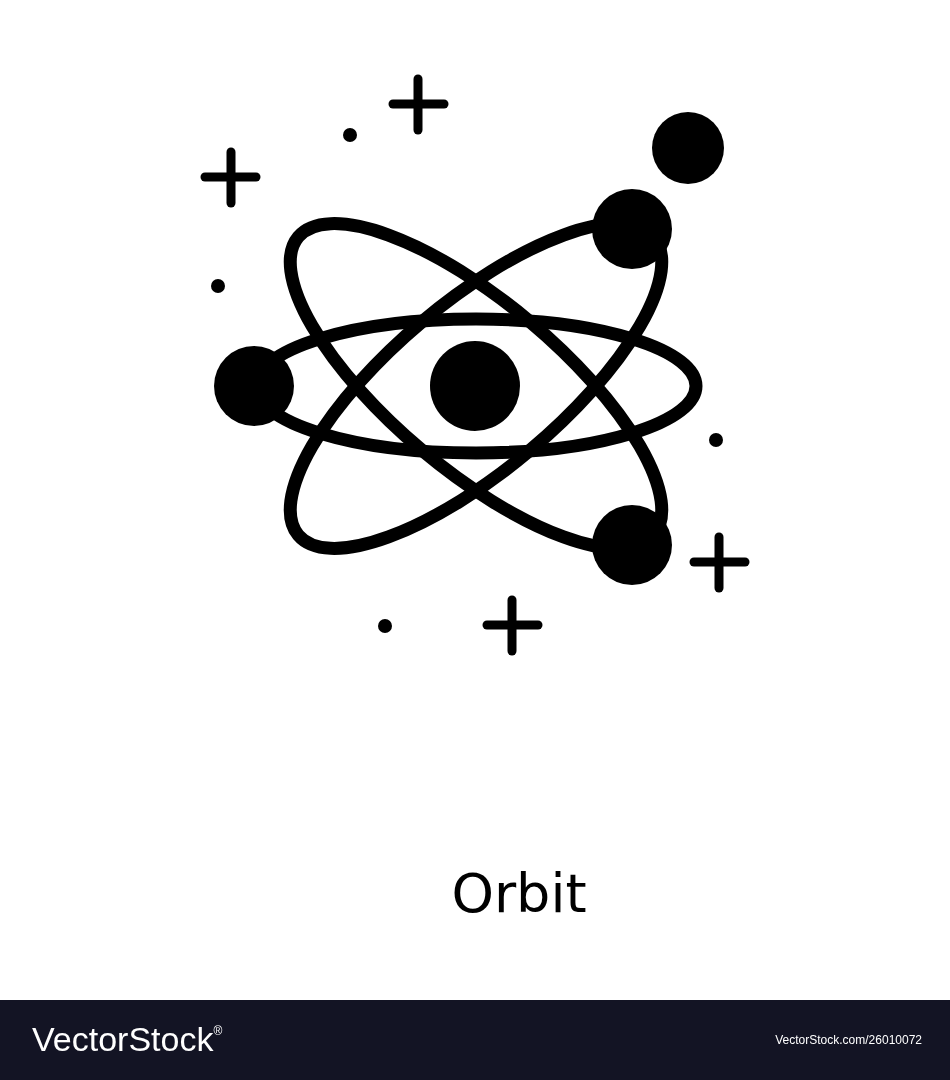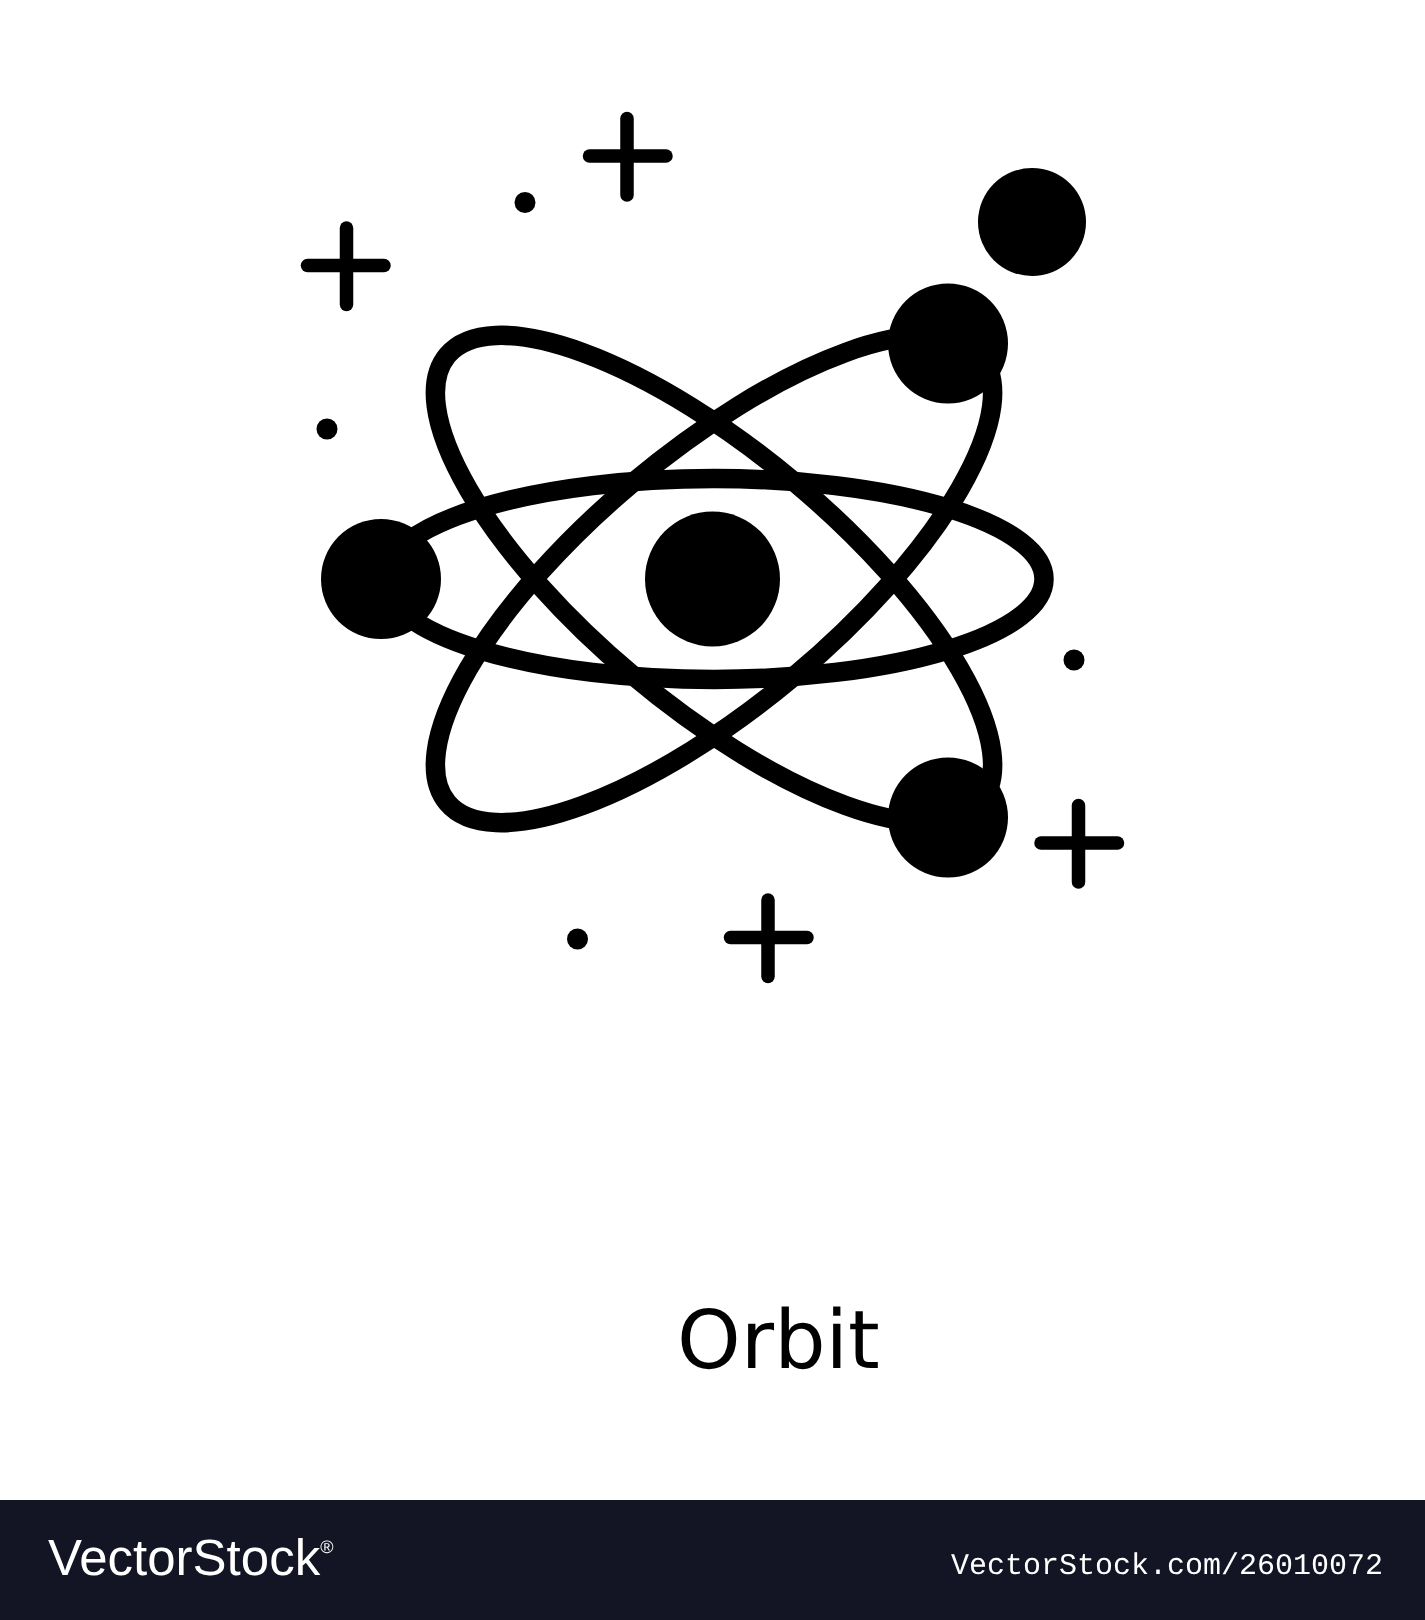--- a/index.html
+++ b/index.html
@@ -4,21 +4,21 @@
 <style>
   html, body { margin: 0; padding: 0; }
   body { width: 950px; height: 1080px; background: #ffffff; position: relative; overflow: hidden; font-family: "DejaVu Sans", sans-serif; }
   .art { position: absolute; left: 0; top: 0; width: 950px; height: 1000px; }
   .caption { position: absolute; left: 0; width: 950px; top: 862px; text-align: center; padding-left: 88px; box-sizing: border-box; font-family: "DejaVu Sans", sans-serif; font-size: 54px; color: #000; letter-spacing: 0px; }
   .footer { position: absolute; left: 0; top: 1000px; width: 950px; height: 80px; background: #131424; color: #fff; }
   .brand { position: absolute; left: 32px; top: 20px; font-family: "Liberation Sans", sans-serif; font-size: 34px; color: #fff; }
   .brand .light { font-weight: 300; }
   .brand .bold { font-weight: 400; }
   .brand sup { font-size: 12px; vertical-align: top; position: relative; top: 4px; }
-  .ref { position: absolute; right: 28px; top: 33px; font-family: Liberation Mono, monospace; font-size: 20px; color: #fff; }
+  .ref { position: absolute; right: 28px; top: 33px; font-family: Liberation Sans, sans-serif; font-size: 12px; color: #fff; }
 </style>
 </head>
 <body>
 
 <svg class="art" viewBox="0 0 950 1000" xmlns="http://www.w3.org/2000/svg">
   <g fill="none" stroke="#000" stroke-width="13">
     <ellipse cx="476" cy="386" rx="220" ry="67"></ellipse>
     <ellipse cx="476" cy="386" rx="232" ry="84" transform="rotate(40 476 386)"></ellipse>
     <ellipse cx="476" cy="386" rx="232" ry="84" transform="rotate(-40 476 386)"></ellipse>
   </g>

